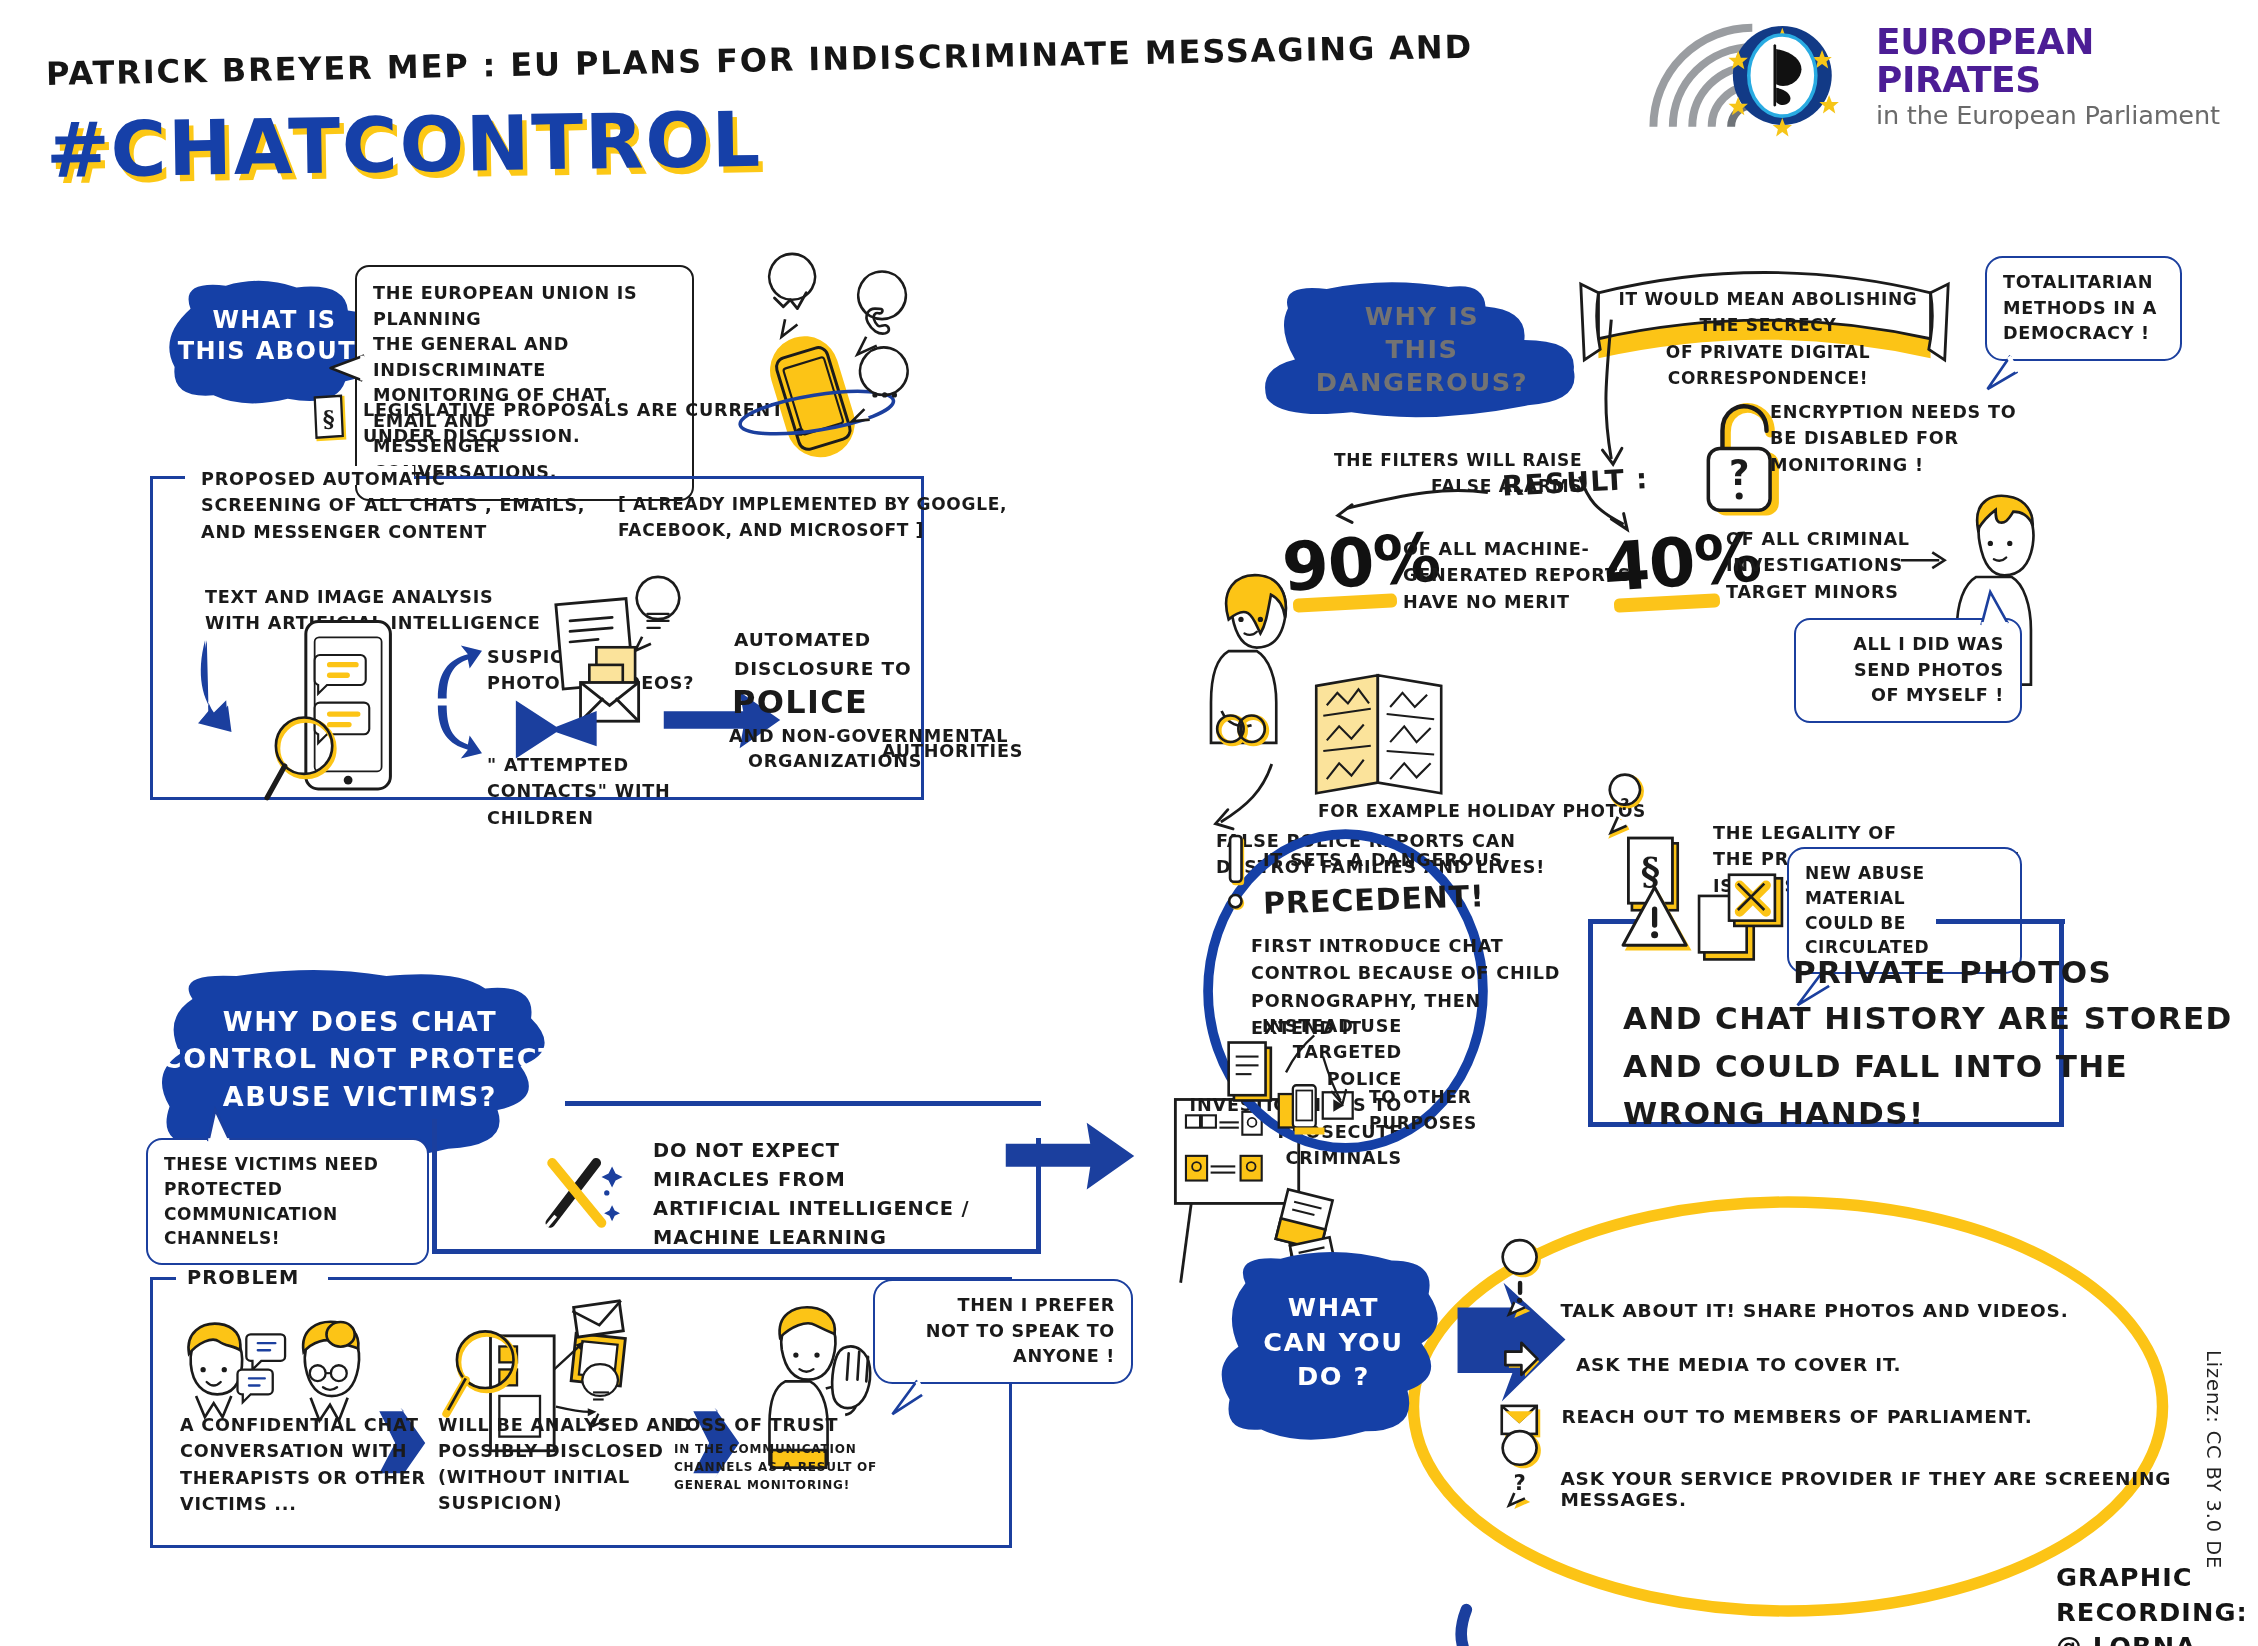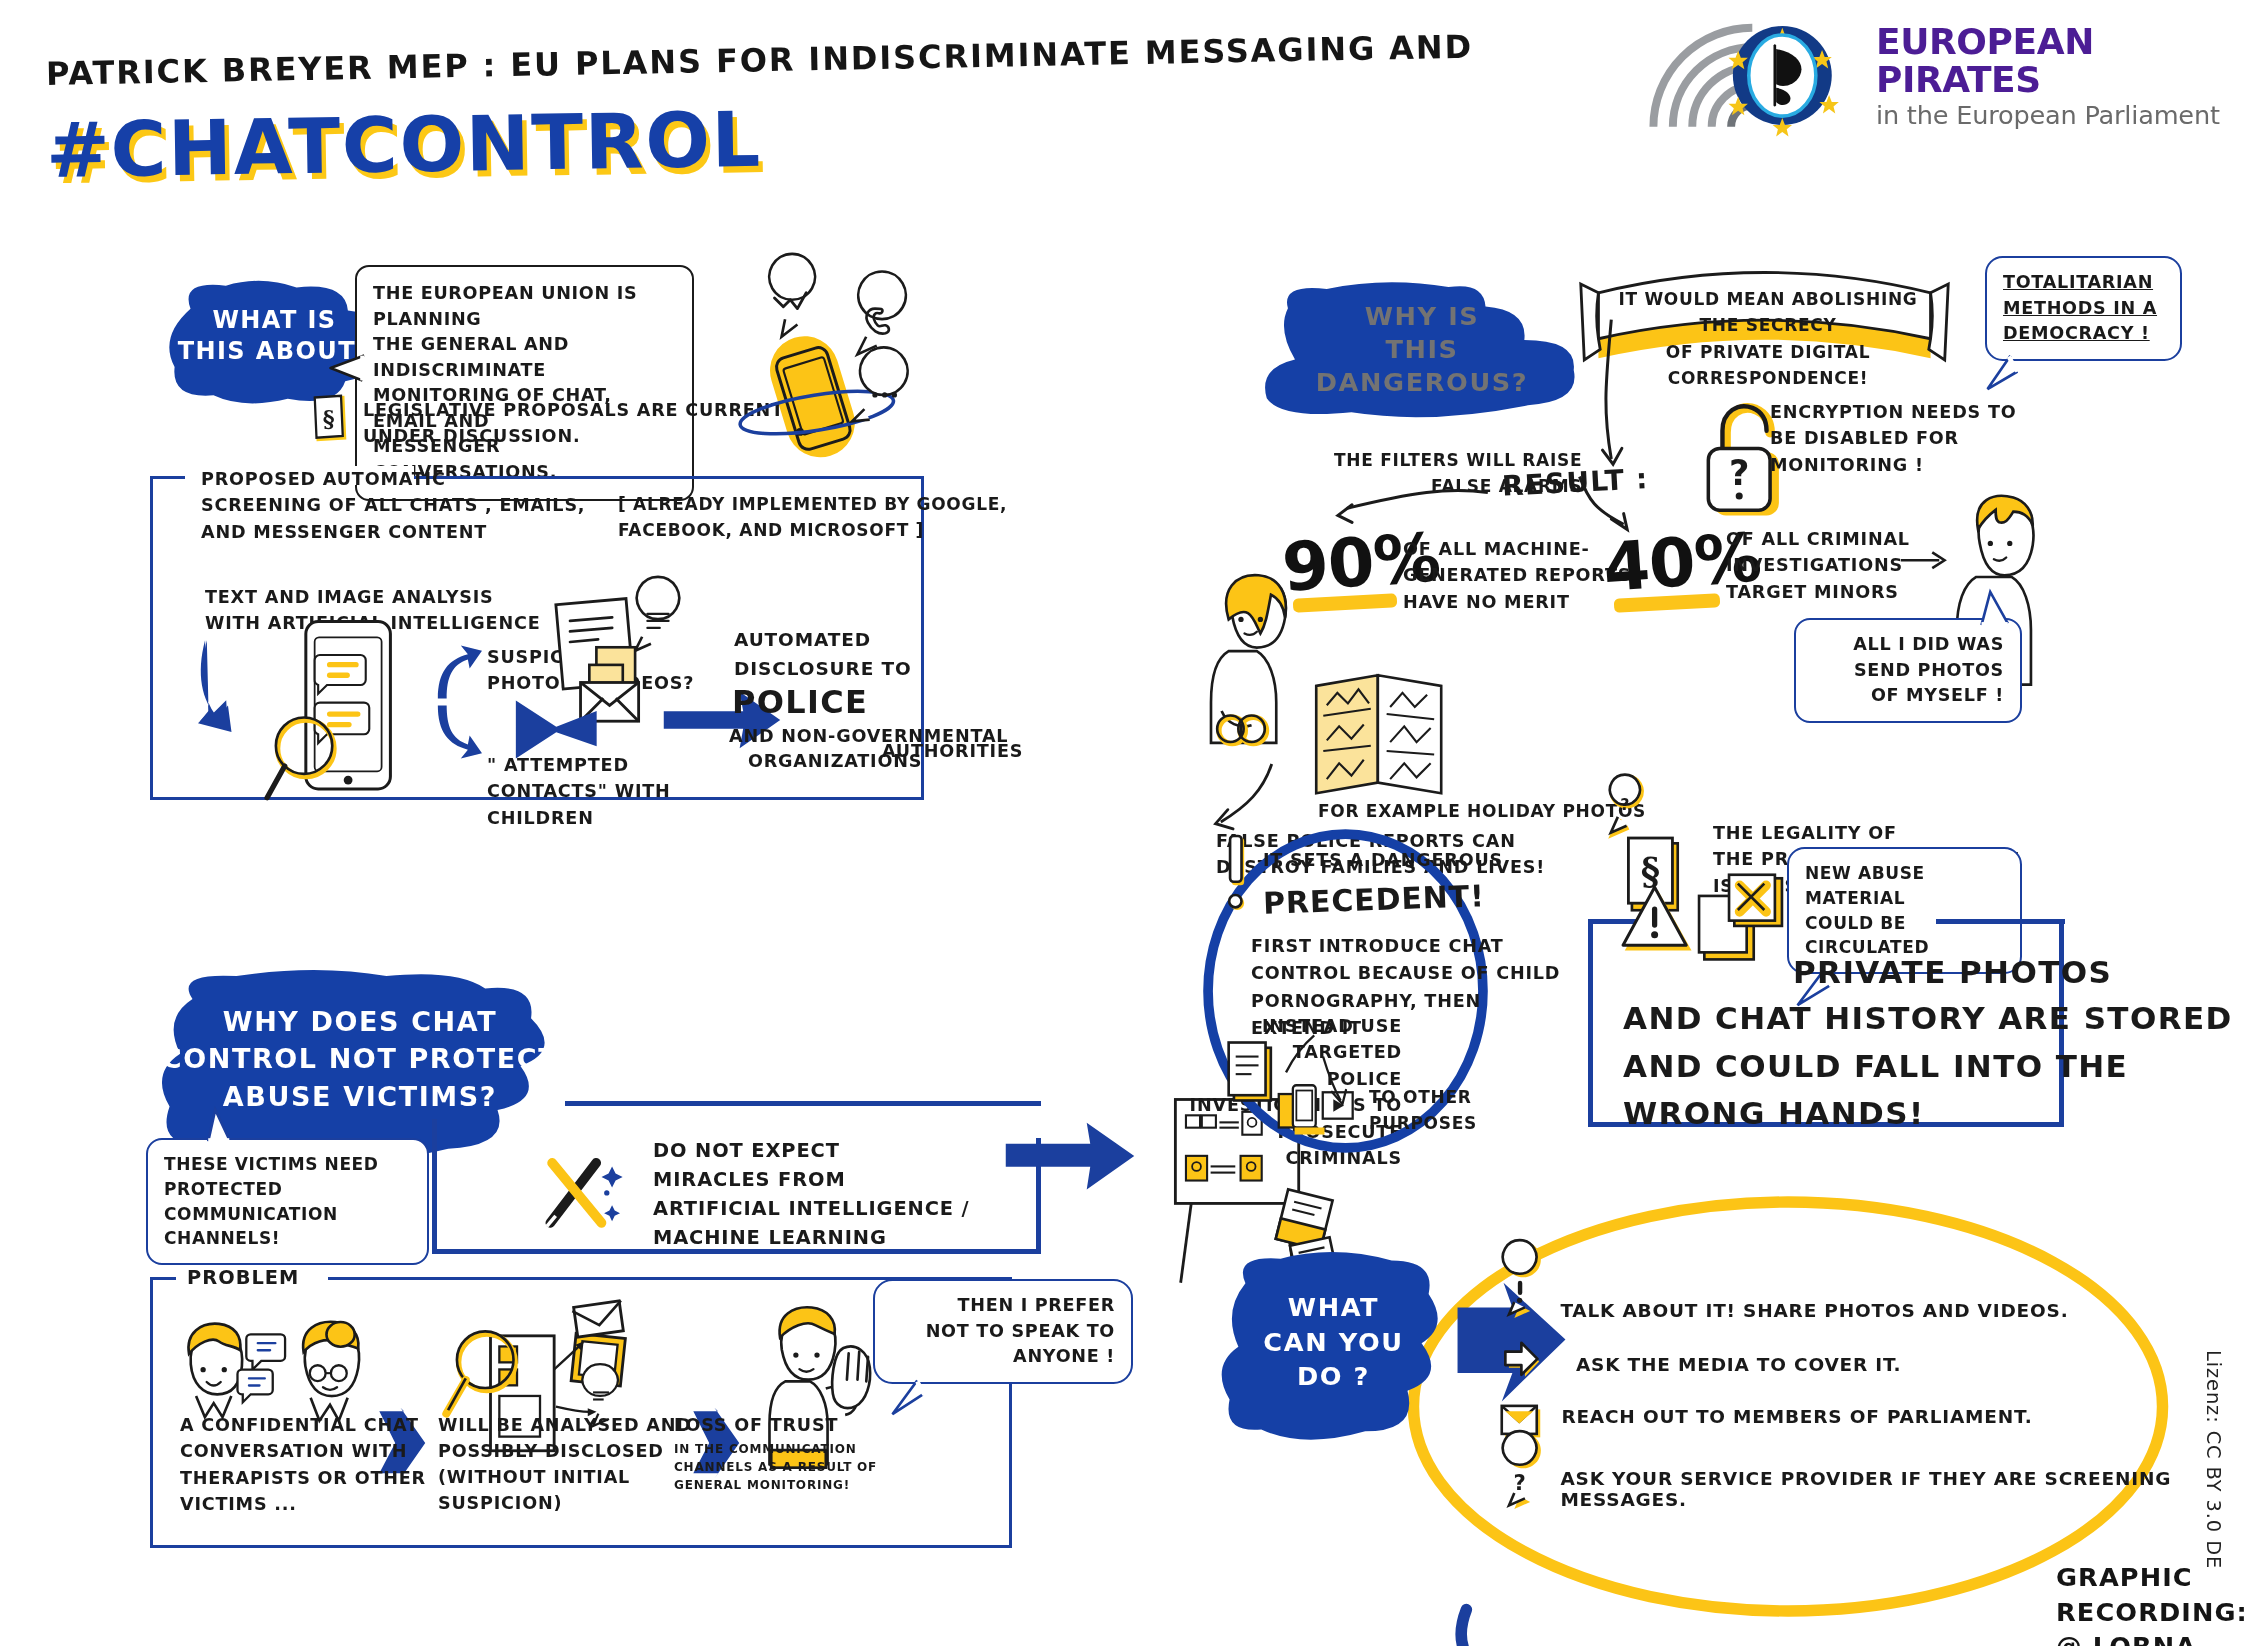--- a/index.html
+++ b/index.html
@@ -466,21 +466,21 @@
     <path d="M22 42 Q210 -6 398 42 L398 96 Q210 54 22 96 Z" fill="#fcc416" transform="translate(0,14)"></path>
     <path d="M22 36 Q210 -10 398 36 L398 88 Q210 46 22 88 Z" fill="#fff" stroke="#1b1b1b" stroke-width="3.2"></path>
     <path d="M22 36 L2 26 L6 112 L24 100 L22 88 Q18 62 22 36 Z" fill="#fff" stroke="#1b1b1b" stroke-width="3.2"></path>
     <path d="M398 36 L418 26 L414 112 L396 100 L398 88 Q402 62 398 36 Z" fill="#fff" stroke="#1b1b1b" stroke-width="3.2"></path>
   </svg>
 </div>
 <div class="txt abs hand" style="left:1611px;top:286px;width:314px;font-size:17px;letter-spacing:0.7px;font-weight:600;text-align:center;line-height:1.55;">IT WOULD MEAN ABOLISHING THE SECRECY
 OF PRIVATE DIGITAL CORRESPONDENCE!</div>
 
 <div class="speech abs speech-blue" style="left:1985px;top:256px;width:161px;font-size:17.6px;letter-spacing:0.7px;font-weight:600;border-radius:17.6px;">
-  <span style="white-space:pre-line;text-decoration:underline;">TOTALITARIAN
+  <span style="white-space:pre-line;">TOTALITARIAN
 METHODS IN A
 DEMOCRACY !</span>
   <svg width="37" height="39" style="position:absolute;left:-3.5px;bottom:-32px;" viewBox="0 0 42 44">
     <path d="M30 4 L4 42 L38 22" fill="#fff" stroke="#1b3f9e" stroke-width="3"></path>
     <line x1="28" y1="5" x2="38" y2="22" stroke="#fff" stroke-width="5"></line>
   </svg>
 </div>
 
 <div class="abs" style="left:1696px;top:397px;">
   <svg width="97" height="124" viewBox="0 0 110 140">

